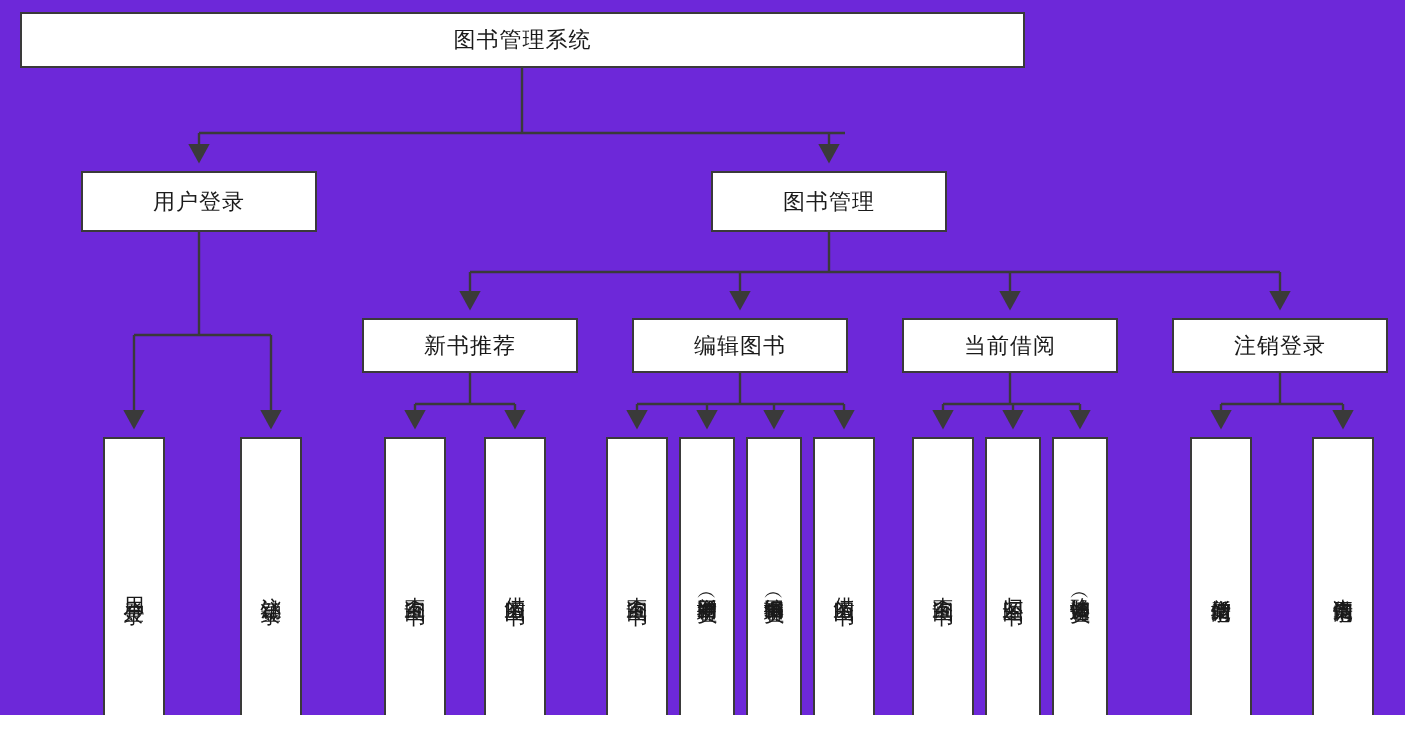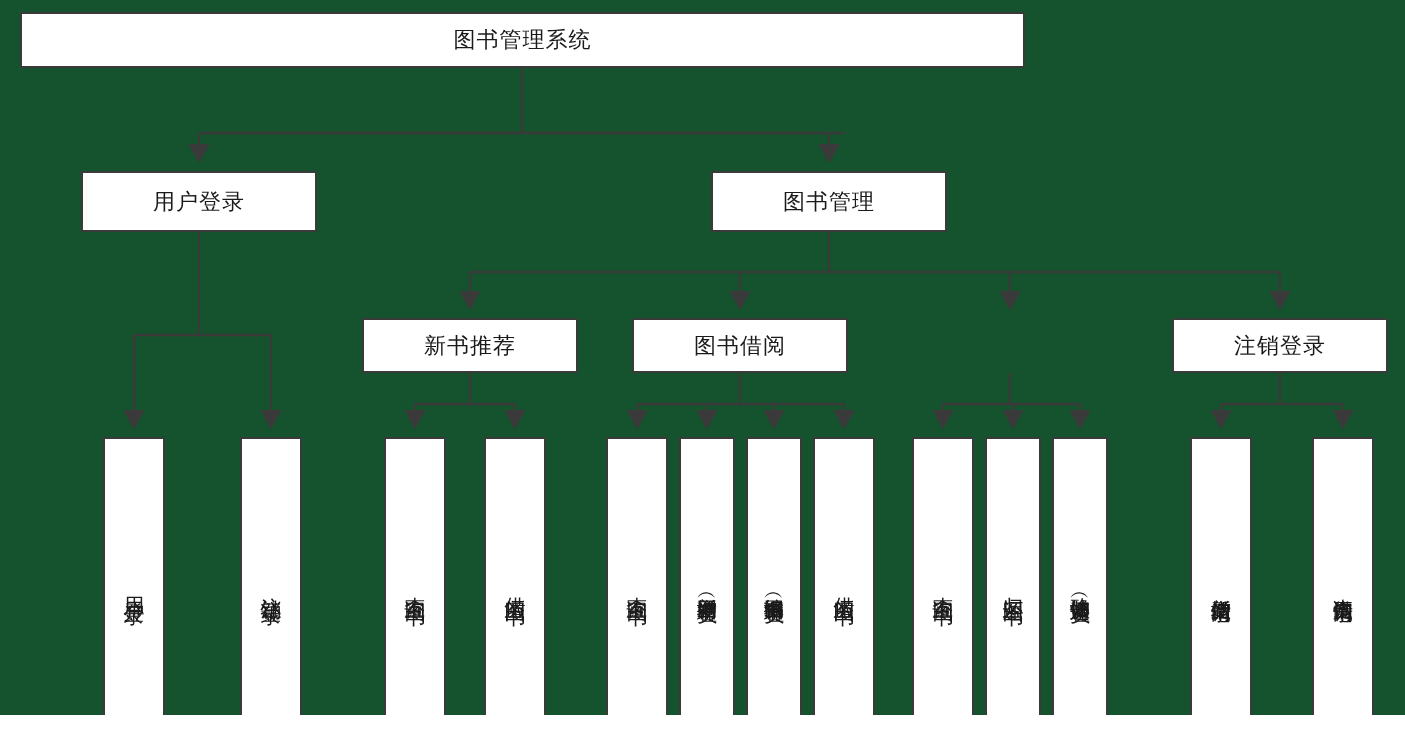--- a/index.html
+++ b/index.html
@@ -8,21 +8,21 @@
     padding: 0;
     background: #ffffff;
   }
   body {
     font-family: "DejaVu Sans", "Liberation Sans", sans-serif;
   }
   #canvas {
     position: relative;
     width: 1405px;
     height: 715px;
-    background: #14532d;
+    background: #6d28d9;
     overflow: hidden;
   }
   #edges {
     position: absolute;
     left: 0;
     top: 0;
     width: 1405px;
     height: 747px;
     pointer-events: none;
   }
@@ -148,21 +148,24 @@
     <span>用户登录</span>
   </div>
   <div class="node horiz" style="left: 362px; top: 318px; width: 216px; height: 55px;">
     <span>新书推荐</span>
   </div>
 
   <div class="node horiz" style="left: 711px; top: 171px; width: 236px; height: 61px;">
     <span>图书管理</span>
   </div>
   <div class="node horiz" style="left: 632px; top: 318px; width: 216px; height: 55px;">
-    <span>图书借阅</span>
+    <span>编辑图书</span>
+  </div>
+  <div class="node horiz" style="left: 902px; top: 318px; width: 216px; height: 55px;">
+    <span>当前借阅</span>
   </div>
   <div class="node horiz" style="left: 1172px; top: 318px; width: 216px; height: 55px;">
     <span>注销登录</span>
   </div>
 
   <div class="node vert" style="left: 103px; top: 437px; width: 62px; height: 298px;">
     <span class="vtext">用户登录</span>
   </div>
   <div class="node vert" style="left: 240px; top: 437px; width: 62px; height: 298px;">
     <span class="vtext">注销登录</span>

